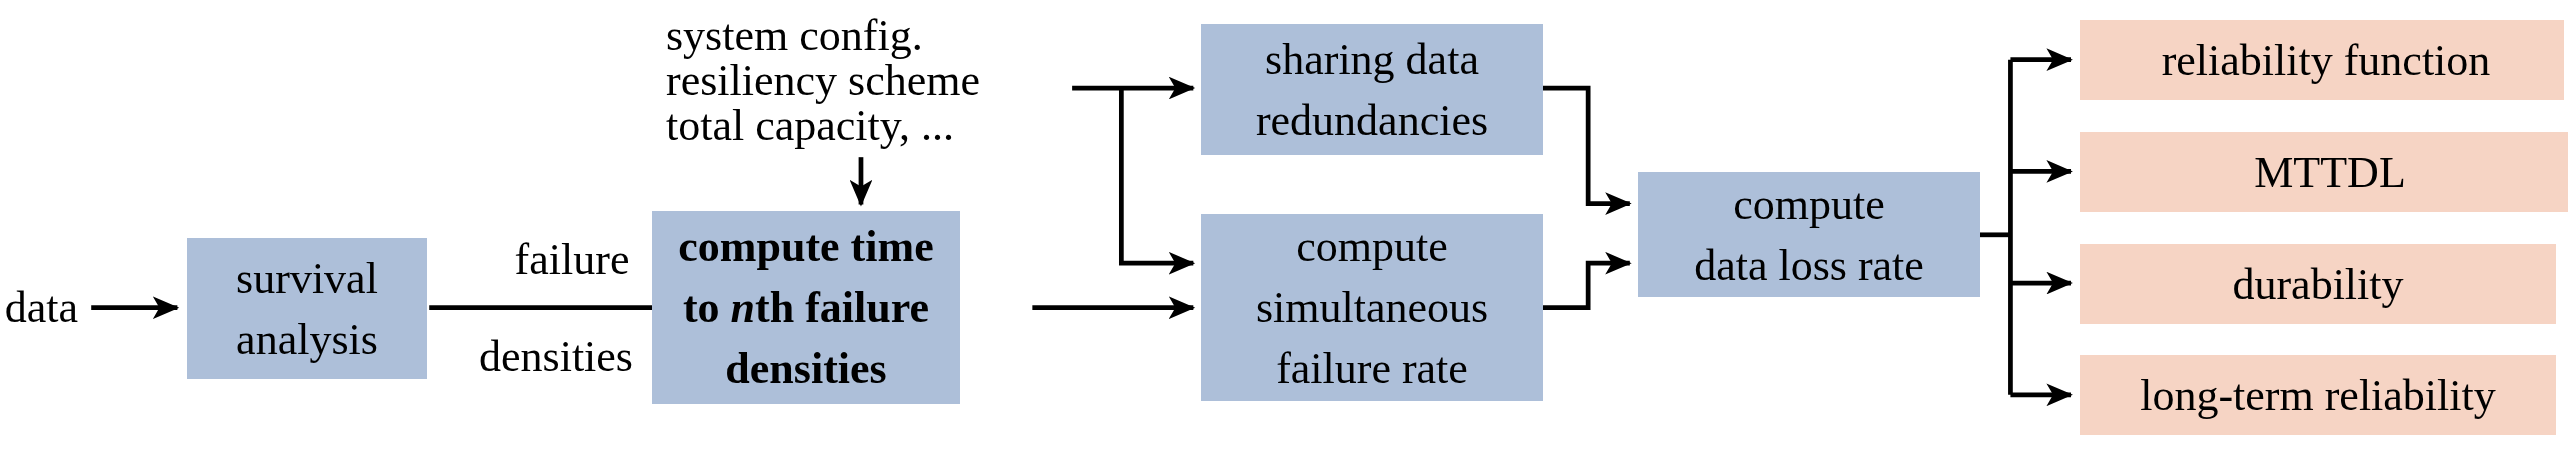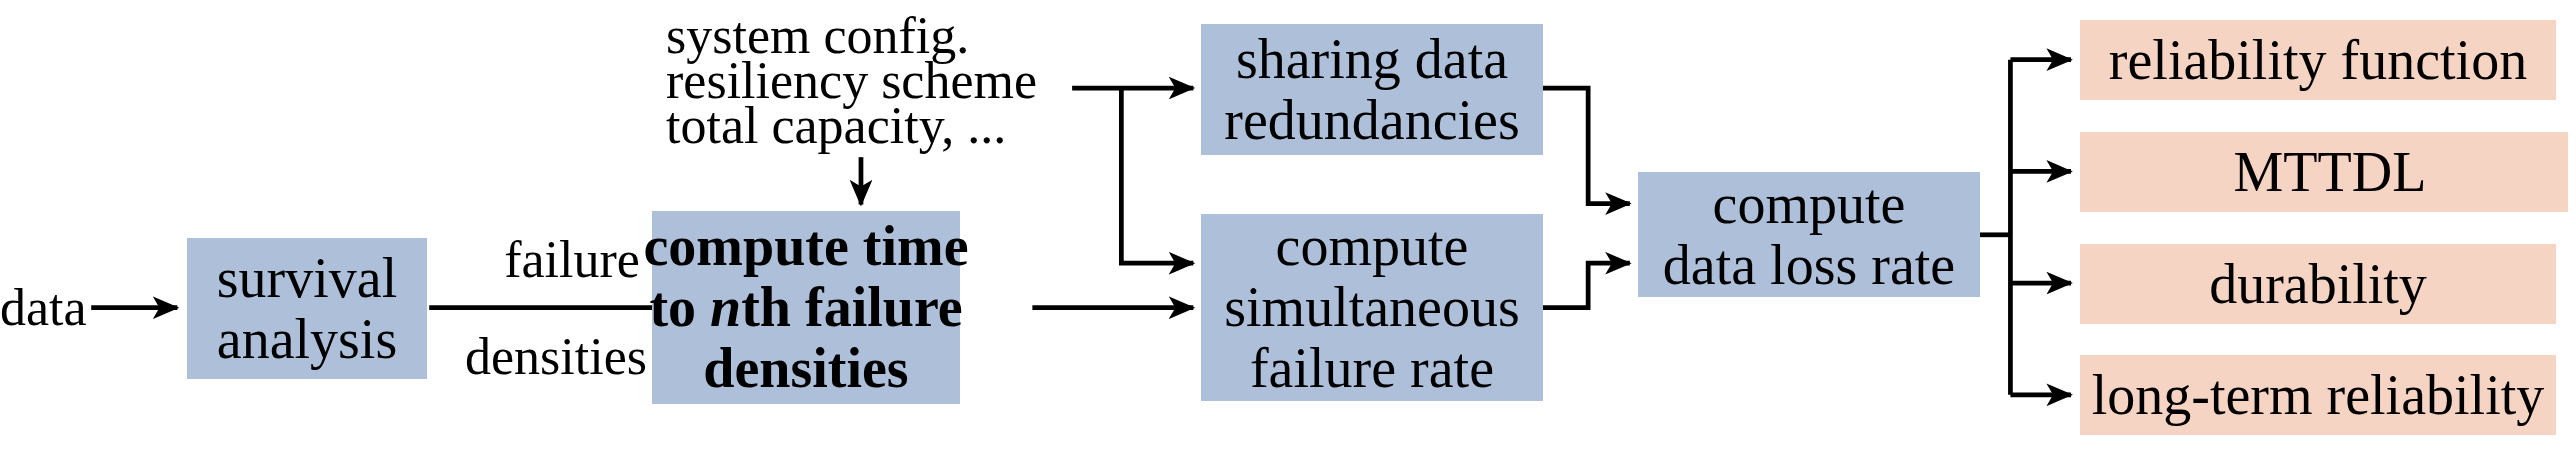--- a/index.html
+++ b/index.html
@@ -17,29 +17,29 @@
     left: 0; top: 0;
     width: 2576px; height: 463px;
   }
   .box {
     position: absolute;
     display: flex;
     flex-direction: column;
     align-items: center;
     justify-content: center;
     text-align: center;
-    font-size: 56px;
+    font-size: 44px;
     line-height: 61px;
     white-space: nowrap;
   }
   .pbox { background: var(--color-process-box, #adbfd9); }
   .obox { background: var(--color-output-box, #f6d4c4); }
   .freetext {
     position: absolute;
-    font-size: 52px;
+    font-size: 44px;
     line-height: 45px;
     white-space: nowrap;
   }
   .center { text-align: center; }
   .italic { font-style: italic; }
   polyline { fill: none; stroke: var(--color-line, #000000); stroke-width: 5; }
 </style>
 </head>
 <body>
 
@@ -98,21 +98,21 @@
     <div>compute</div>
     <div>simultaneous</div>
     <div>failure rate</div>
   </div>
 
   <div class="box pbox" style="left:1638px; top:172px; width:342px; height:125px;">
     <div>compute</div>
     <div>data loss rate</div>
   </div>
 
-  <div class="box obox" style="left:2080px; top:20px; width:476px; height:80px;">
+  <div class="box obox" style="left:2080px; top:20px; width:476px; height:80px;padding-left:8px;">
     <div>reliability function</div>
   </div>
   <div class="box obox" style="left:2080px; top:132px; width:476px; height:80px;padding-left:12px;">
     <div>MTTDL</div>
   </div>
   <div class="box obox" style="left:2080px; top:244px; width:476px; height:80px;">
     <div>durability</div>
   </div>
   <div class="box obox" style="left:2080px; top:355px; width:476px; height:80px;">
     <div>long-term reliability</div>

